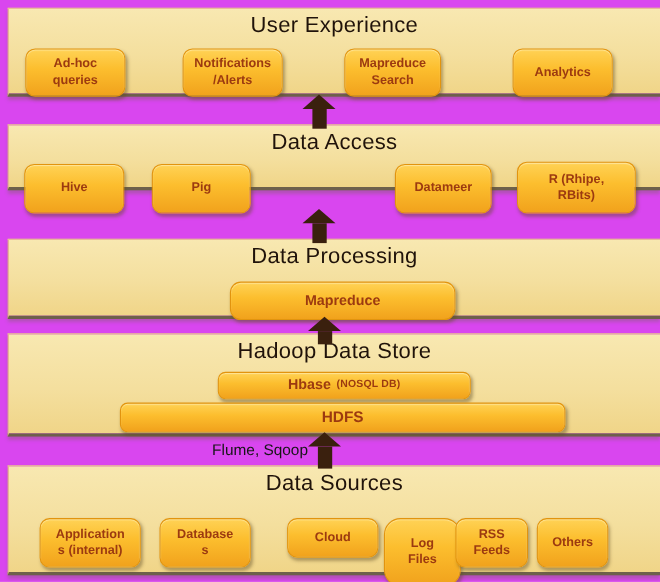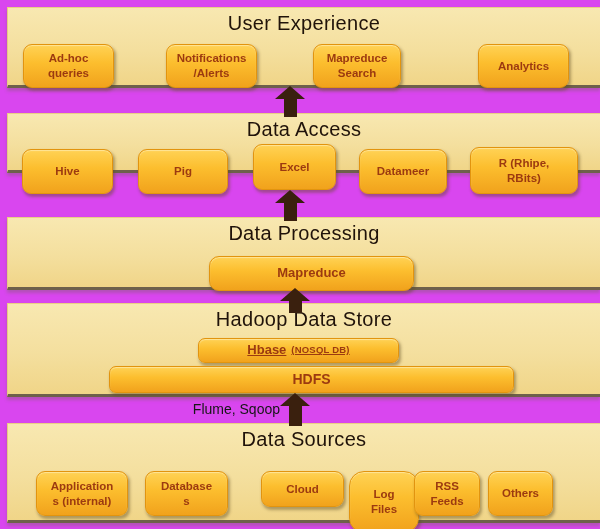--- a/index.html
+++ b/index.html
@@ -61,55 +61,52 @@
 /Alerts</span>
     </div>
     <div class="box" style="left:15px;top:36px;width:91px;height:44px;">
       <span class="lbl">Ad-hoc
 queries</span>
     </div>
     <div class="box" style="left:305px;top:36px;width:88px;height:44px;">
       <span class="lbl">Mapreduce
 Search</span>
     </div>
-    <div class="box" style="left:470px;top:36px;width:91px;height:44px;text-align:center;">
+    <div class="box" style="left:458px;top:36px;width:91px;height:44px;text-align:center;">
       <span class="lbl">Analytics</span>
     </div>
   </section>
 
   <section class="band" style="top:113px;height:60px;">
     <h2 class="band-title">Data Access</h2>
     <div class="box" style="left:14px;top:35px;width:91px;height:45px;">
       <span class="lbl">Hive</span>
     </div>
     <div class="box" style="left:130px;top:35px;width:90px;height:45px;">
       <span class="lbl">Pig</span>
-    </div>
-    <div class="box" style="left:245px;top:30px;width:83px;height:46px;">
-      <span class="lbl">Excel</span>
     </div>
     <div class="box" style="left:351px;top:35px;width:88px;height:45px;">
       <span class="lbl">Datameer</span>
     </div>
     <div class="box" style="left:462px;top:33px;width:108px;height:47px;">
       <span class="lbl">R (Rhipe,
 RBits)</span>
     </div>
   </section>
 
   <section class="band" style="top:217px;height:73px;">
     <h2 class="band-title">Data Processing</h2>
     <div class="box wide" style="left:201px;top:38px;width:205px;height:35px;border-radius:10px;">
       <span class="lbl">Mapreduce</span>
     </div>
   </section>
 
   <section class="band" style="top:303px;height:94px;">
     <h2 class="band-title">Hadoop Data Store</h2>
-    <div class="box wide" style="left:190px;top:34px;width:201px;height:25px;border-radius:7px;text-decoration:underline;">
+    <div class="box wide" style="left:190px;top:34px;width:230px;height:25px;border-radius:7px;">
       <span class="lbl">Hbase</span>
       <span class="sub">(NOSQL DB)</span>
     </div>
     <div class="box wide" style="left:101px;top:62px;width:405px;height:27px;border-radius:7px;font-size:14px;">
       <span class="lbl">HDFS</span>
     </div>
   </section>
 
   <section class="band" style="top:423px;height:100px;">
     <h2 class="band-title">Data Sources</h2>

